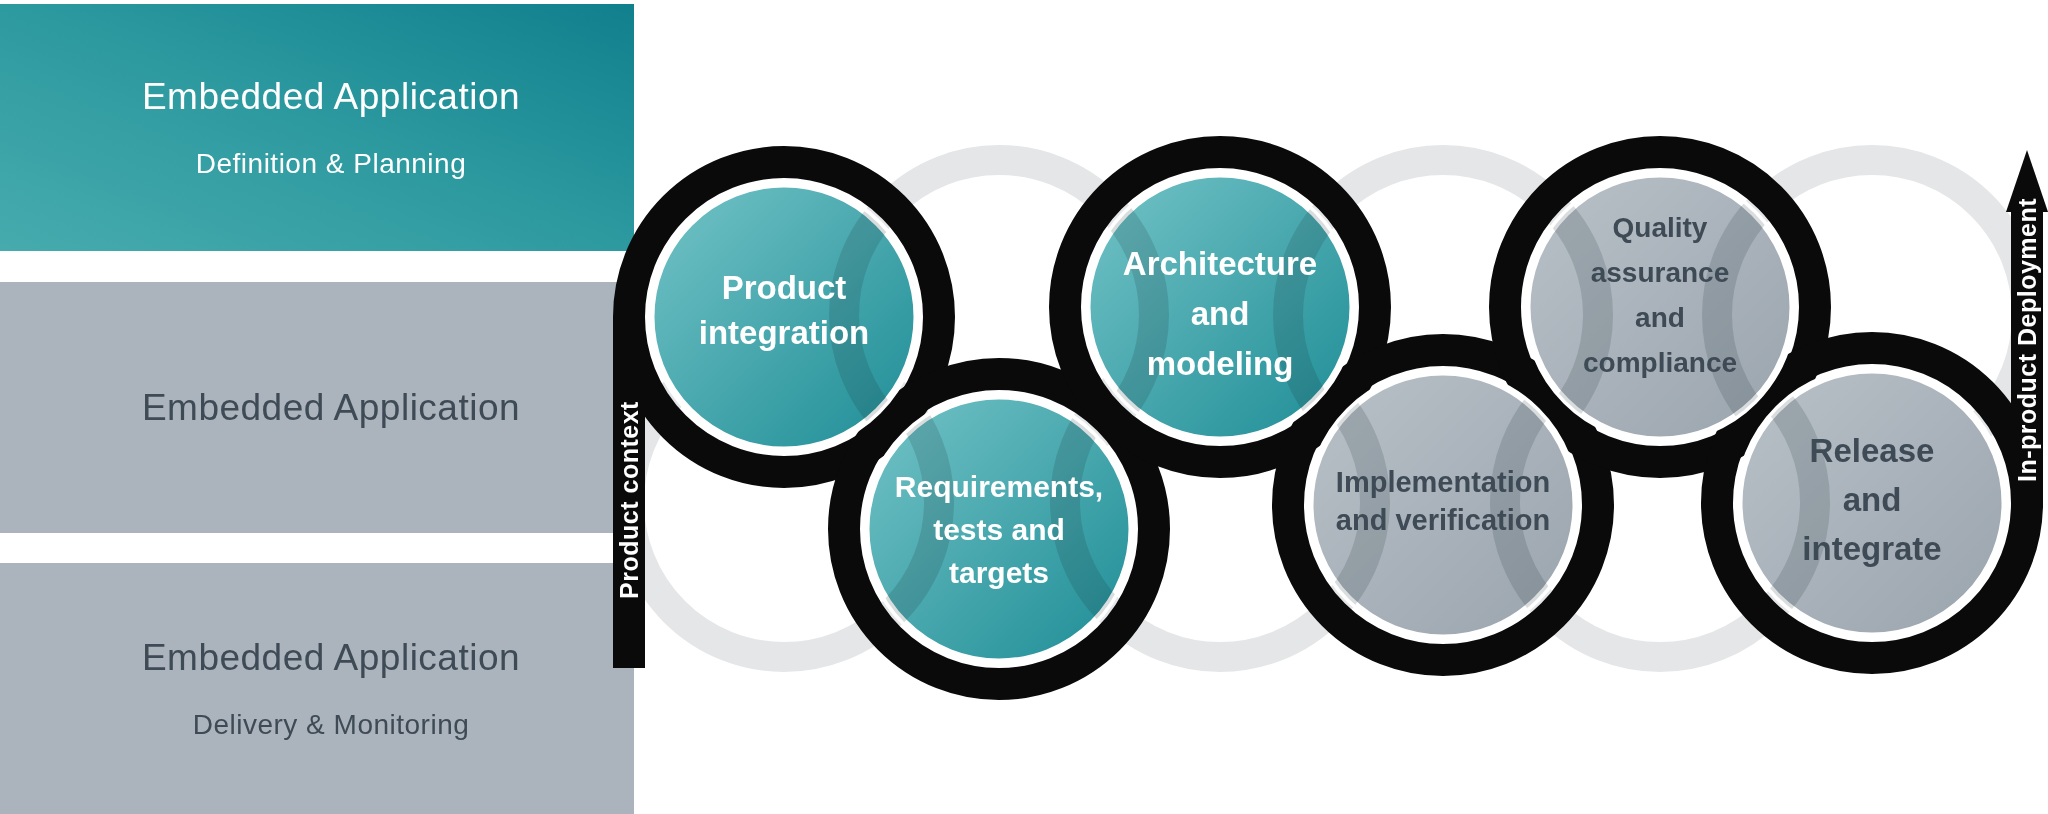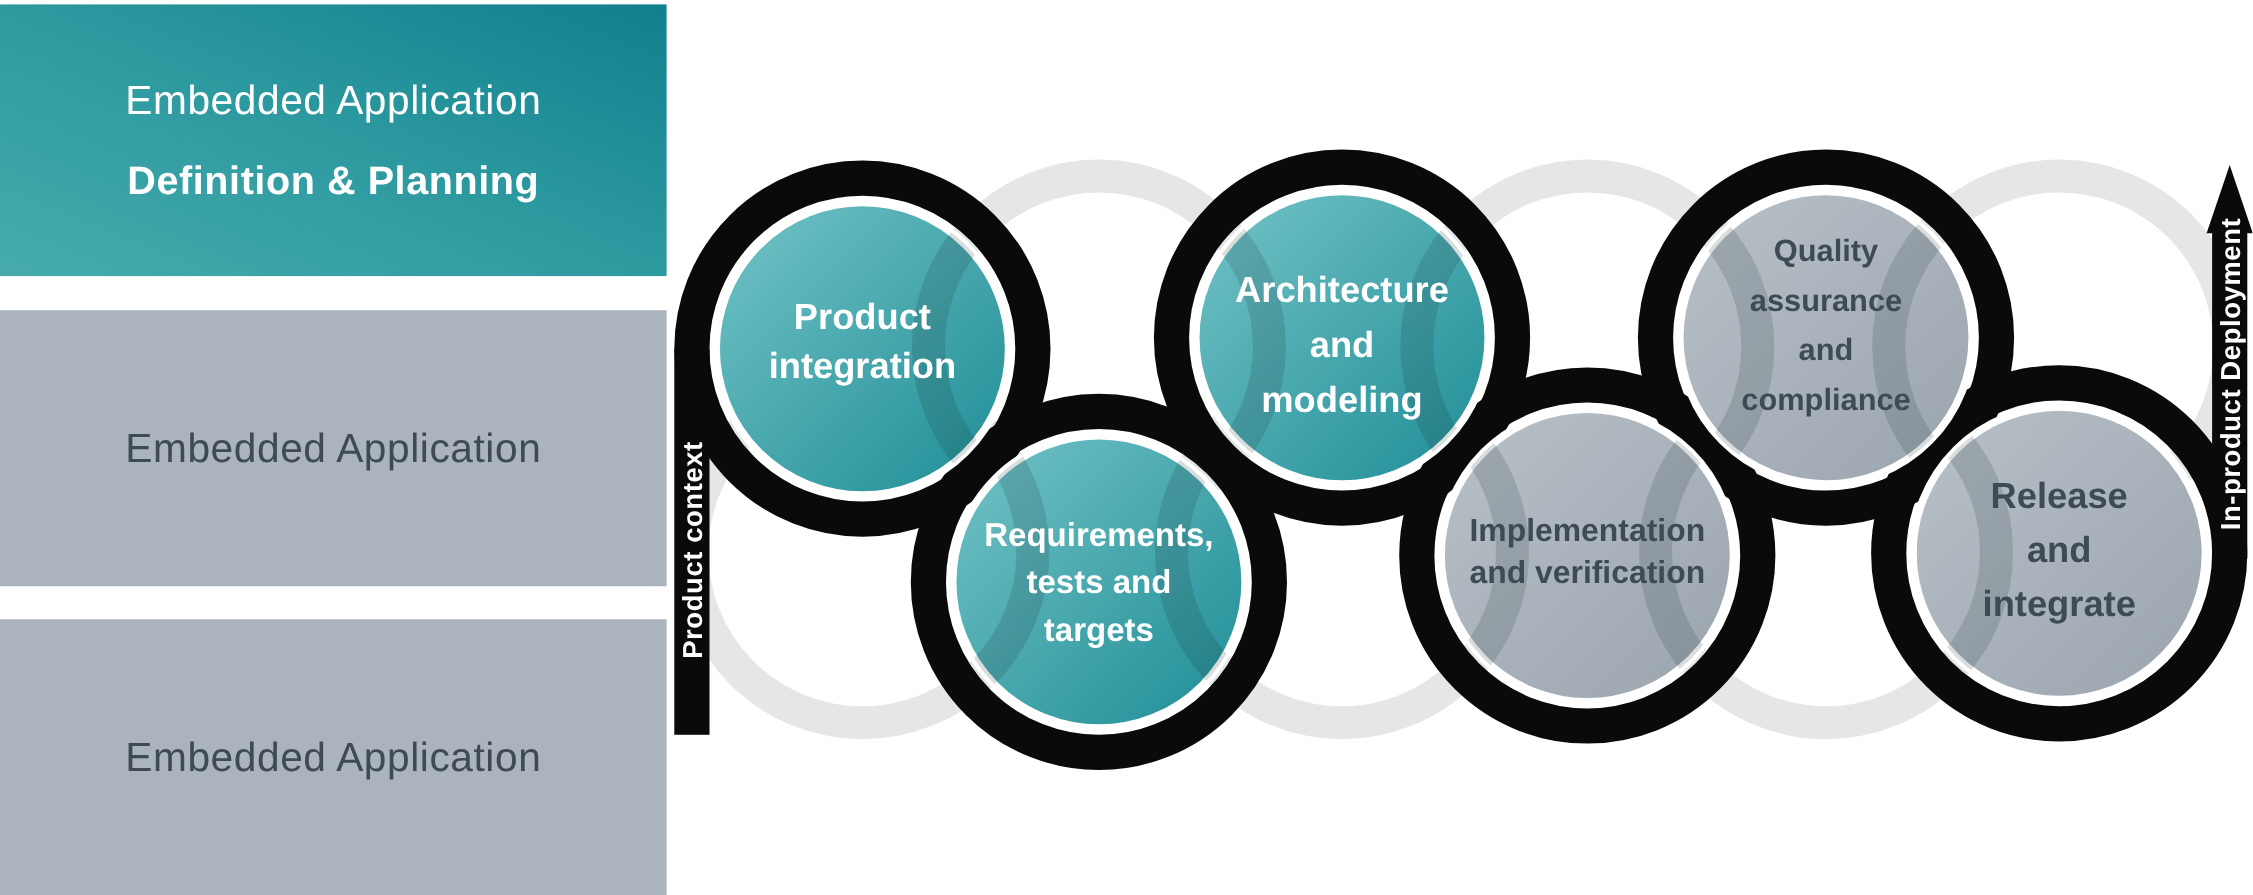--- a/index.html
+++ b/index.html
@@ -1,21 +1,21 @@
 <!DOCTYPE html>
 <html><head>
 <meta charset="utf-8">
 <style>
   html,body{margin:0;padding:0;background:#fff;}
   .canvas{position:relative;width:2048px;height:814px;background:#ffffff;overflow:hidden;
           font-family:"Liberation Sans",sans-serif;}
   .panel{position:absolute;left:0;width:606px;display:flex;flex-direction:column;
-         align-items:center;justify-content:center;gap:30px;text-align:center;}
+         align-items:center;justify-content:center;gap:30px;text-align:center;padding-left:28px;}
   .panel .l1{font-size:37px;font-weight:400;letter-spacing:.5px;}
-  .panel .l2{font-size:36px;font-weight:700;letter-spacing:.5px;}
+  .panel .l2{font-size:28px;font-weight:400;letter-spacing:.5px;}
   .panel-teal{top:4px;height:247px;color:#ffffff;
       background:linear-gradient(to top right,#47abad 0%,#2d9aa0 50%,#11808d 100%);}
   .panel-gray-1{top:282px;height:251px;background:#abb4bc;color:#3e4a55;}
   .panel-gray-2{top:563px;height:251px;background:#abb4bc;color:#3e4a55;}
   svg{position:absolute;left:0;top:0;}
   text{font-family:"Liberation Sans",sans-serif;}
 </style>
 </head>
 <body>
 
@@ -24,20 +24,21 @@
   <aside>
     <div class="panel panel-teal">
       <div class="l1">Embedded Application</div>
       <div class="l2">Definition &amp; Planning</div>
     </div>
     <div class="panel panel-gray-1">
       <div class="l1">Embedded Application</div>
     </div>
     <div class="panel panel-gray-2">
       <div class="l1">Embedded Application</div>
+      <div class="l2">Delivery &amp; Monitoring</div>
     </div>
   </aside>
 
   <svg id="diagram" width="2048" height="814" viewBox="0 0 2048 814">
       <defs>
         <linearGradient id="gradTeal" x1="0" y1="0" x2="1" y2="1">
           <stop offset="0%" stop-color="#74c4c7"></stop>
           <stop offset="100%" stop-color="#1d8c95"></stop>
         </linearGradient>
         <linearGradient id="gradGray" x1="0" y1="0" x2="1" y2="1">

